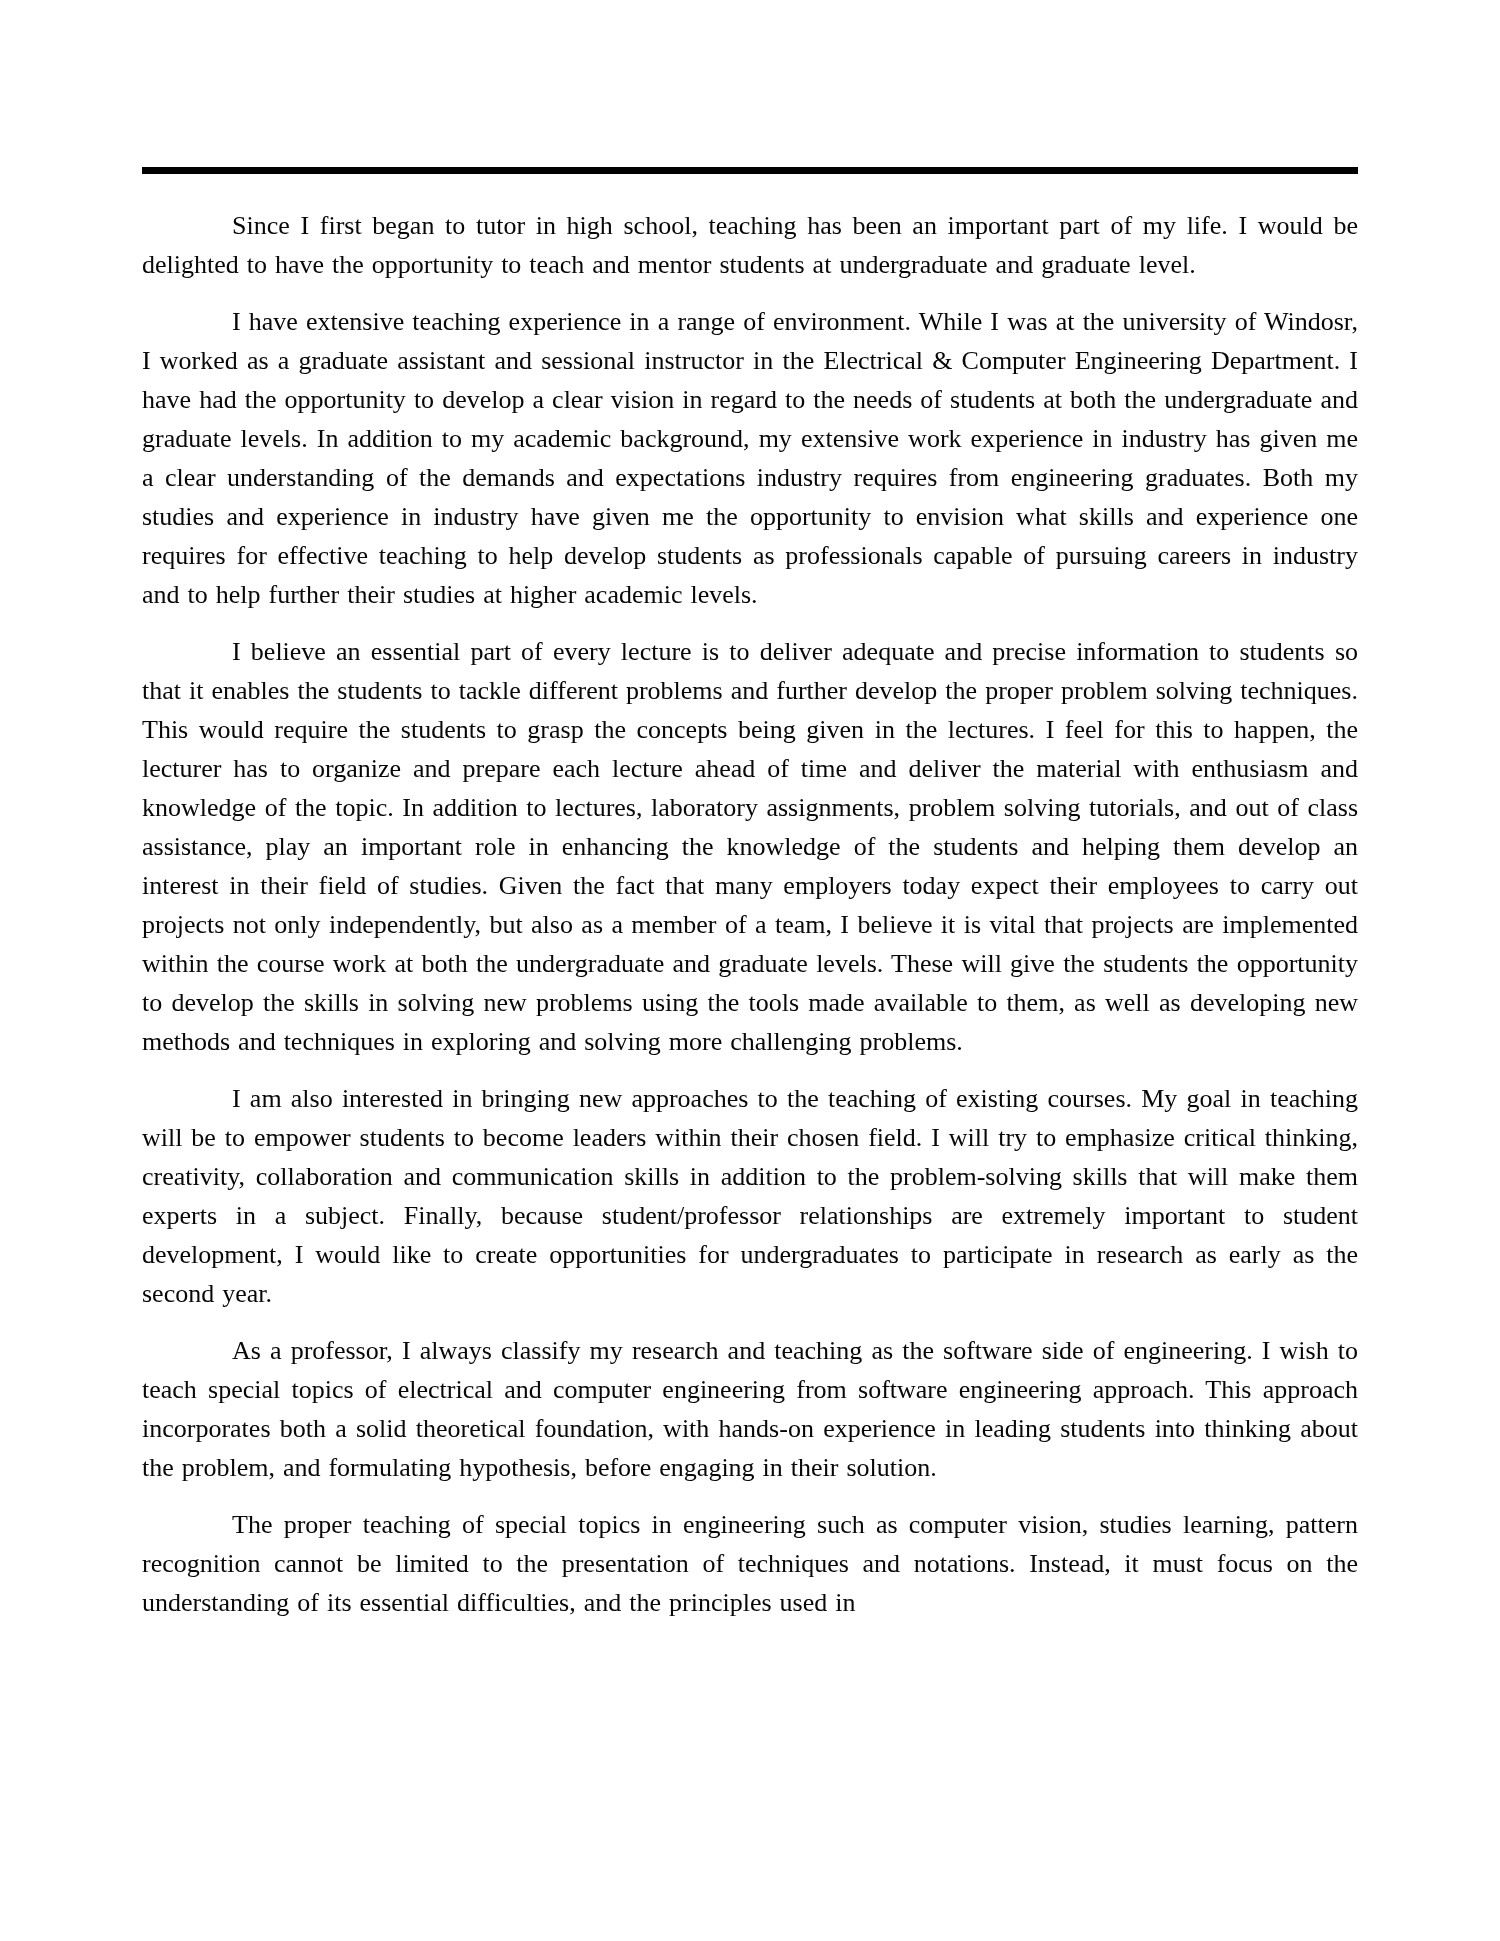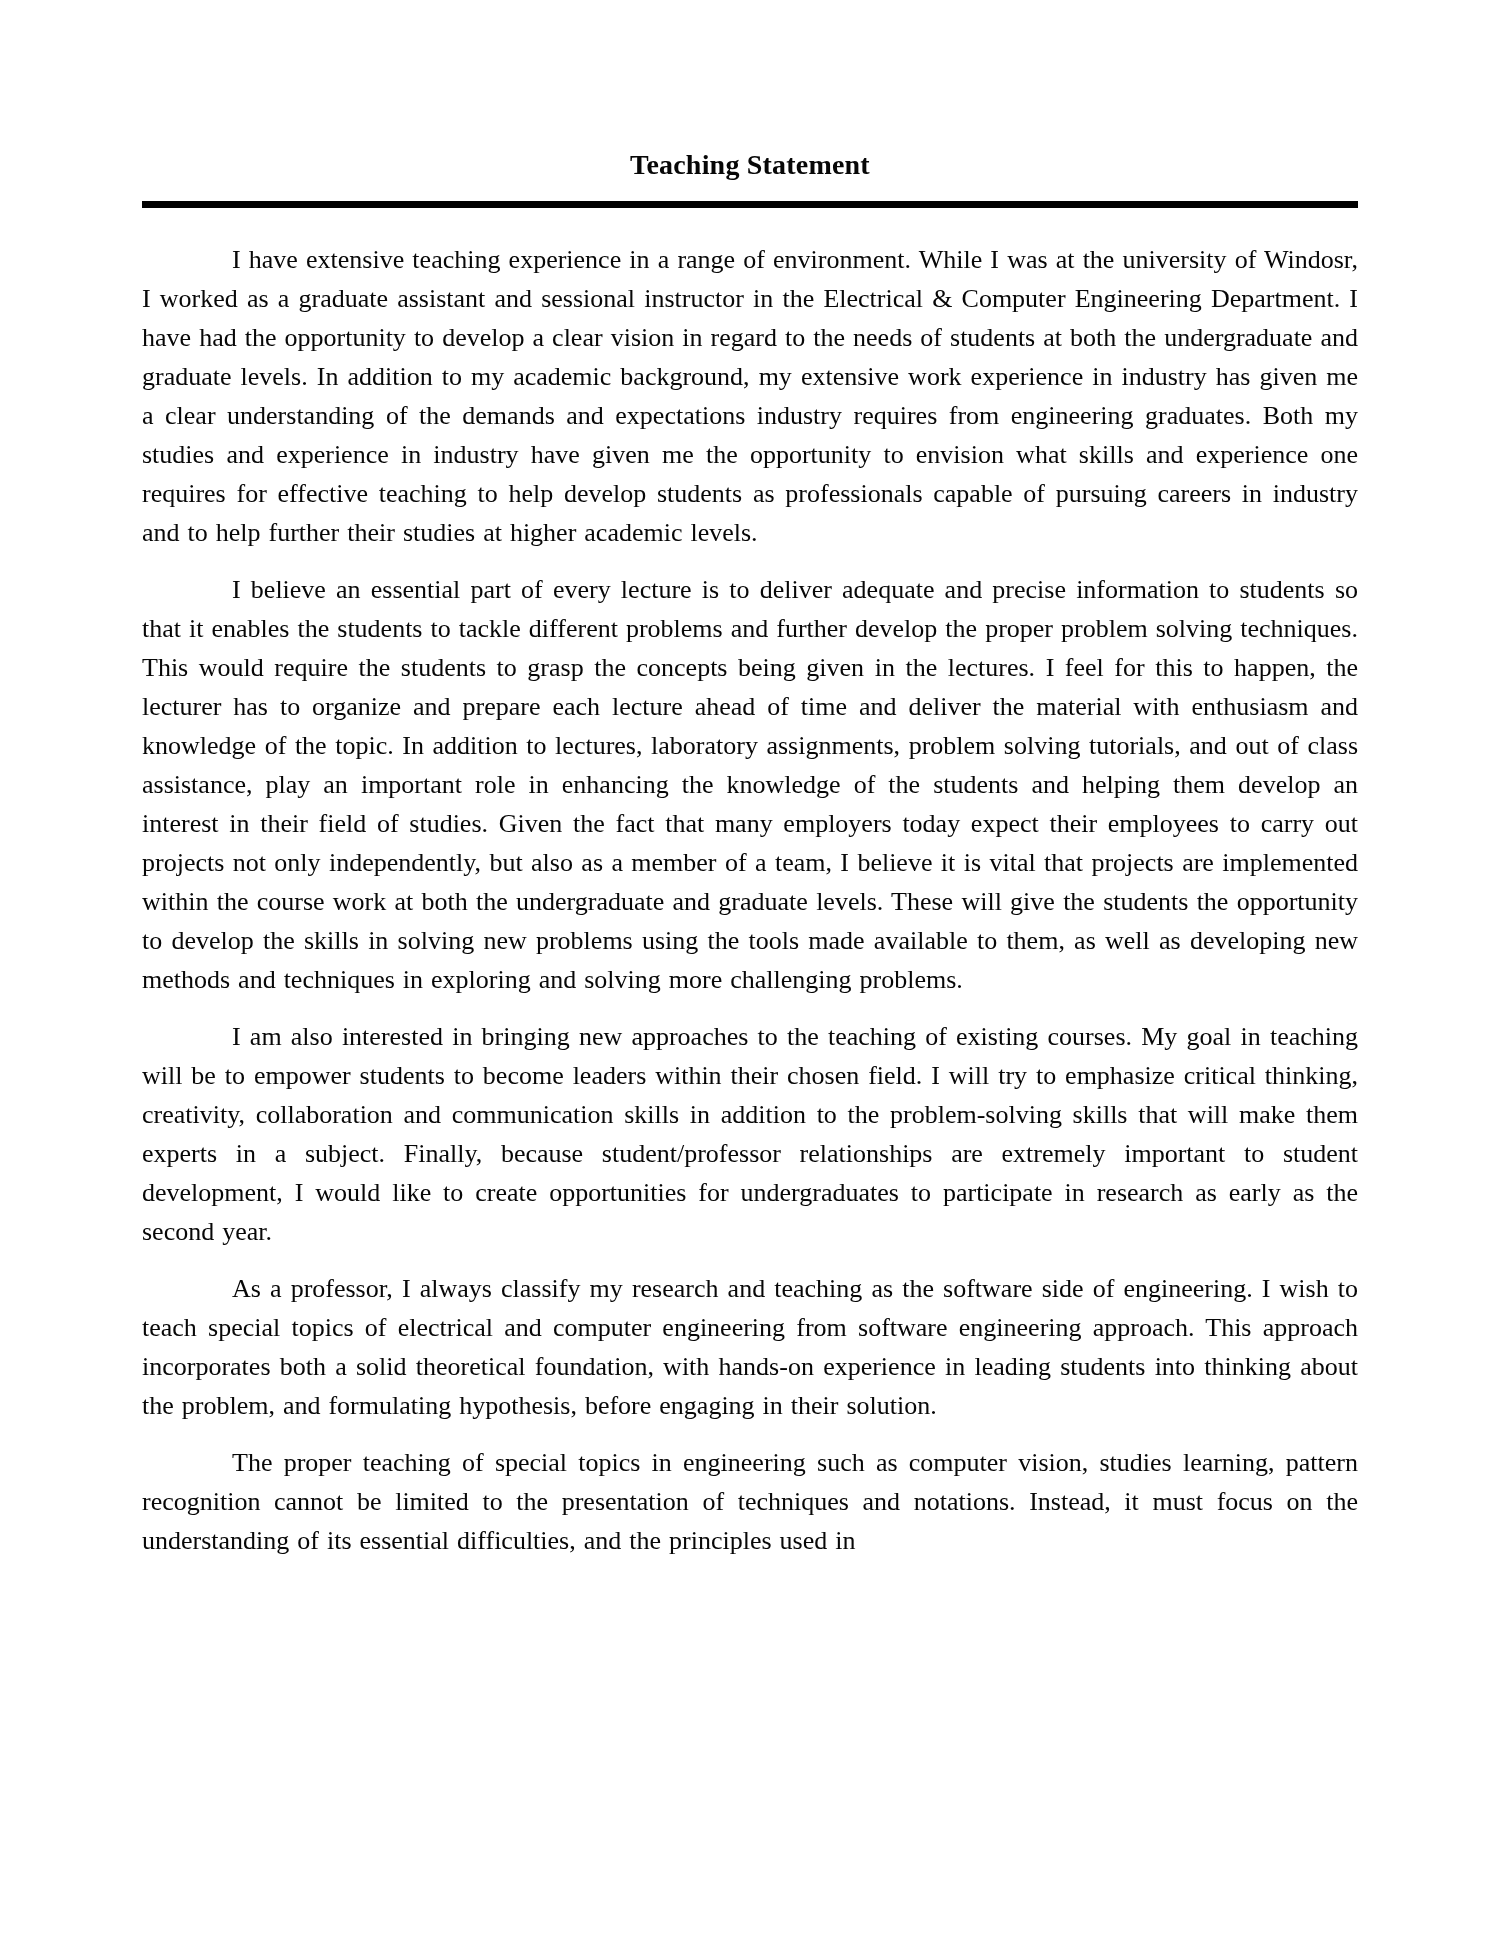--- a/index.html
+++ b/index.html
@@ -45,22 +45,22 @@
     text-align: justify;
     text-indent: 90px;
     margin-bottom: 18px;
     word-spacing: 1.5px;
   }
 </style>
 </head>
 <body>
 
 <div class="page">
-  <h1 class="doc-title">Teaching Statement</h1>
   <div class="rule"></div>
   <div class="body-text">
+    <p>Since I first began to tutor in high school, teaching has been an important part of my life. I would be delighted to have the opportunity to teach and mentor students at undergraduate and graduate level.</p>
     <p>I have extensive teaching experience in a range of environment. While I was at the university of Windosr, I worked as a graduate assistant and sessional instructor in the Electrical &amp; Computer Engineering Department. I have had the opportunity to develop a clear vision in regard to the needs of students at both the undergraduate and graduate levels. In addition to my academic background, my extensive work experience in industry has given me a clear understanding of the demands and expectations industry requires from engineering graduates. Both my studies and experience in industry have given me the opportunity to envision what skills and experience one requires for effective teaching to help develop students as professionals capable of pursuing careers in industry and to help further their studies at higher academic levels.</p>
     <p>I believe an essential part of every lecture is to deliver adequate and precise information to students so that it enables the students to tackle different problems and further develop the proper problem solving techniques. This would require the students to grasp the concepts being given in the lectures. I feel for this to happen, the lecturer has to organize and prepare each lecture ahead of time and deliver the material with enthusiasm and knowledge of the topic. In addition to lectures, laboratory assignments, problem solving tutorials, and out of class assistance, play an important role in enhancing the knowledge of the students and helping them develop an interest in their field of studies. Given the fact that many employers today expect their employees to carry out projects not only independently, but also as a member of a team, I believe it is vital that projects are implemented within the course work at both the undergraduate and graduate levels. These will give the students the opportunity to develop the skills in solving new problems using the tools made available to them, as well as developing new methods and techniques in exploring and solving more challenging problems.</p>
     <p>I am also interested in bringing new approaches to the teaching of existing courses. My goal in teaching will be to empower students to become leaders within their chosen field.  I will try to emphasize critical thinking, creativity, collaboration and communication skills in addition to the problem-solving skills that will make them experts in a subject. Finally, because student/professor relationships are extremely important to student development, I would like to create opportunities for undergraduates to participate in research as early as the second year.</p>
     <p>As a professor, I always classify my research and teaching as the software side of engineering. I wish to teach special topics of electrical and computer engineering from software engineering approach. This approach incorporates both a solid theoretical foundation, with hands-on experience in leading students into thinking about the problem, and formulating hypothesis, before engaging in their solution.</p>
     <p>The proper teaching of special topics in engineering such as computer vision, studies learning, pattern recognition cannot be limited to the presentation of techniques and notations. Instead, it must focus on the understanding of its essential difficulties, and the principles used in</p>
   </div>
 </div>
 
 </body></html>

